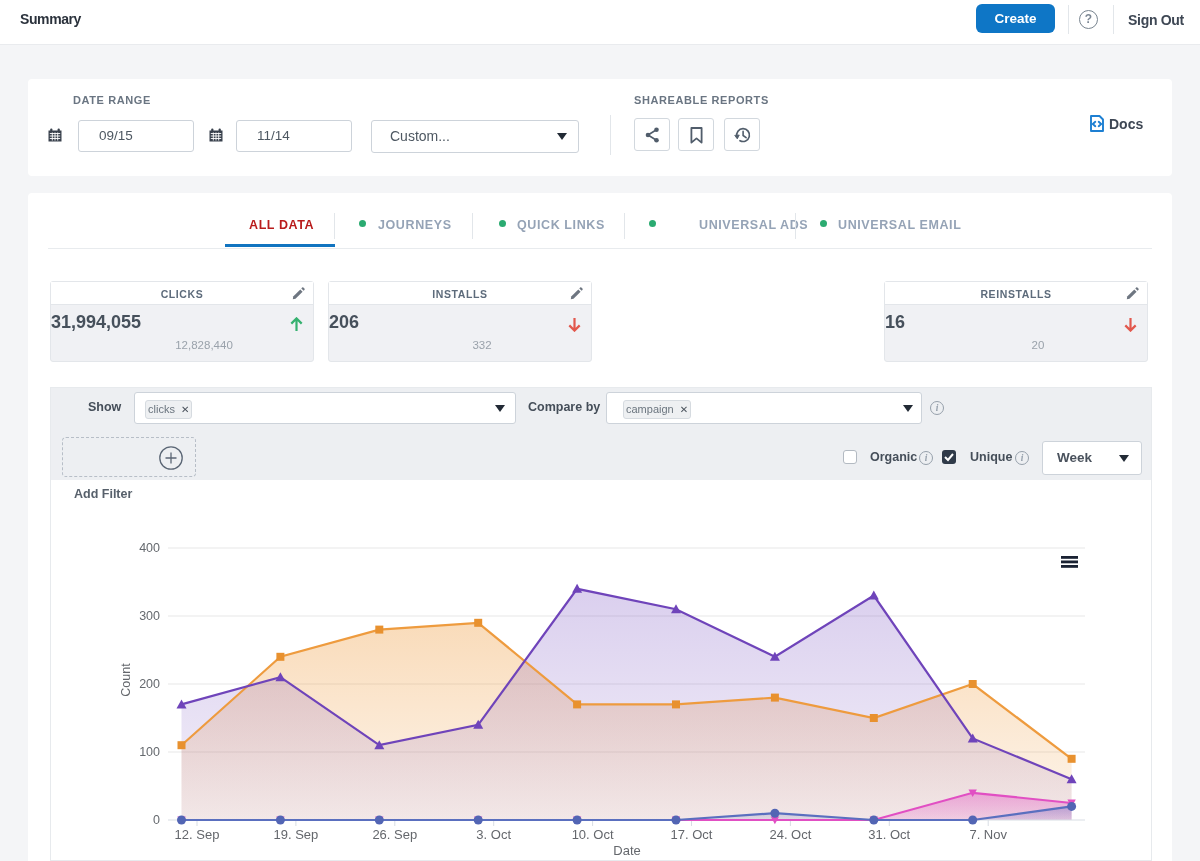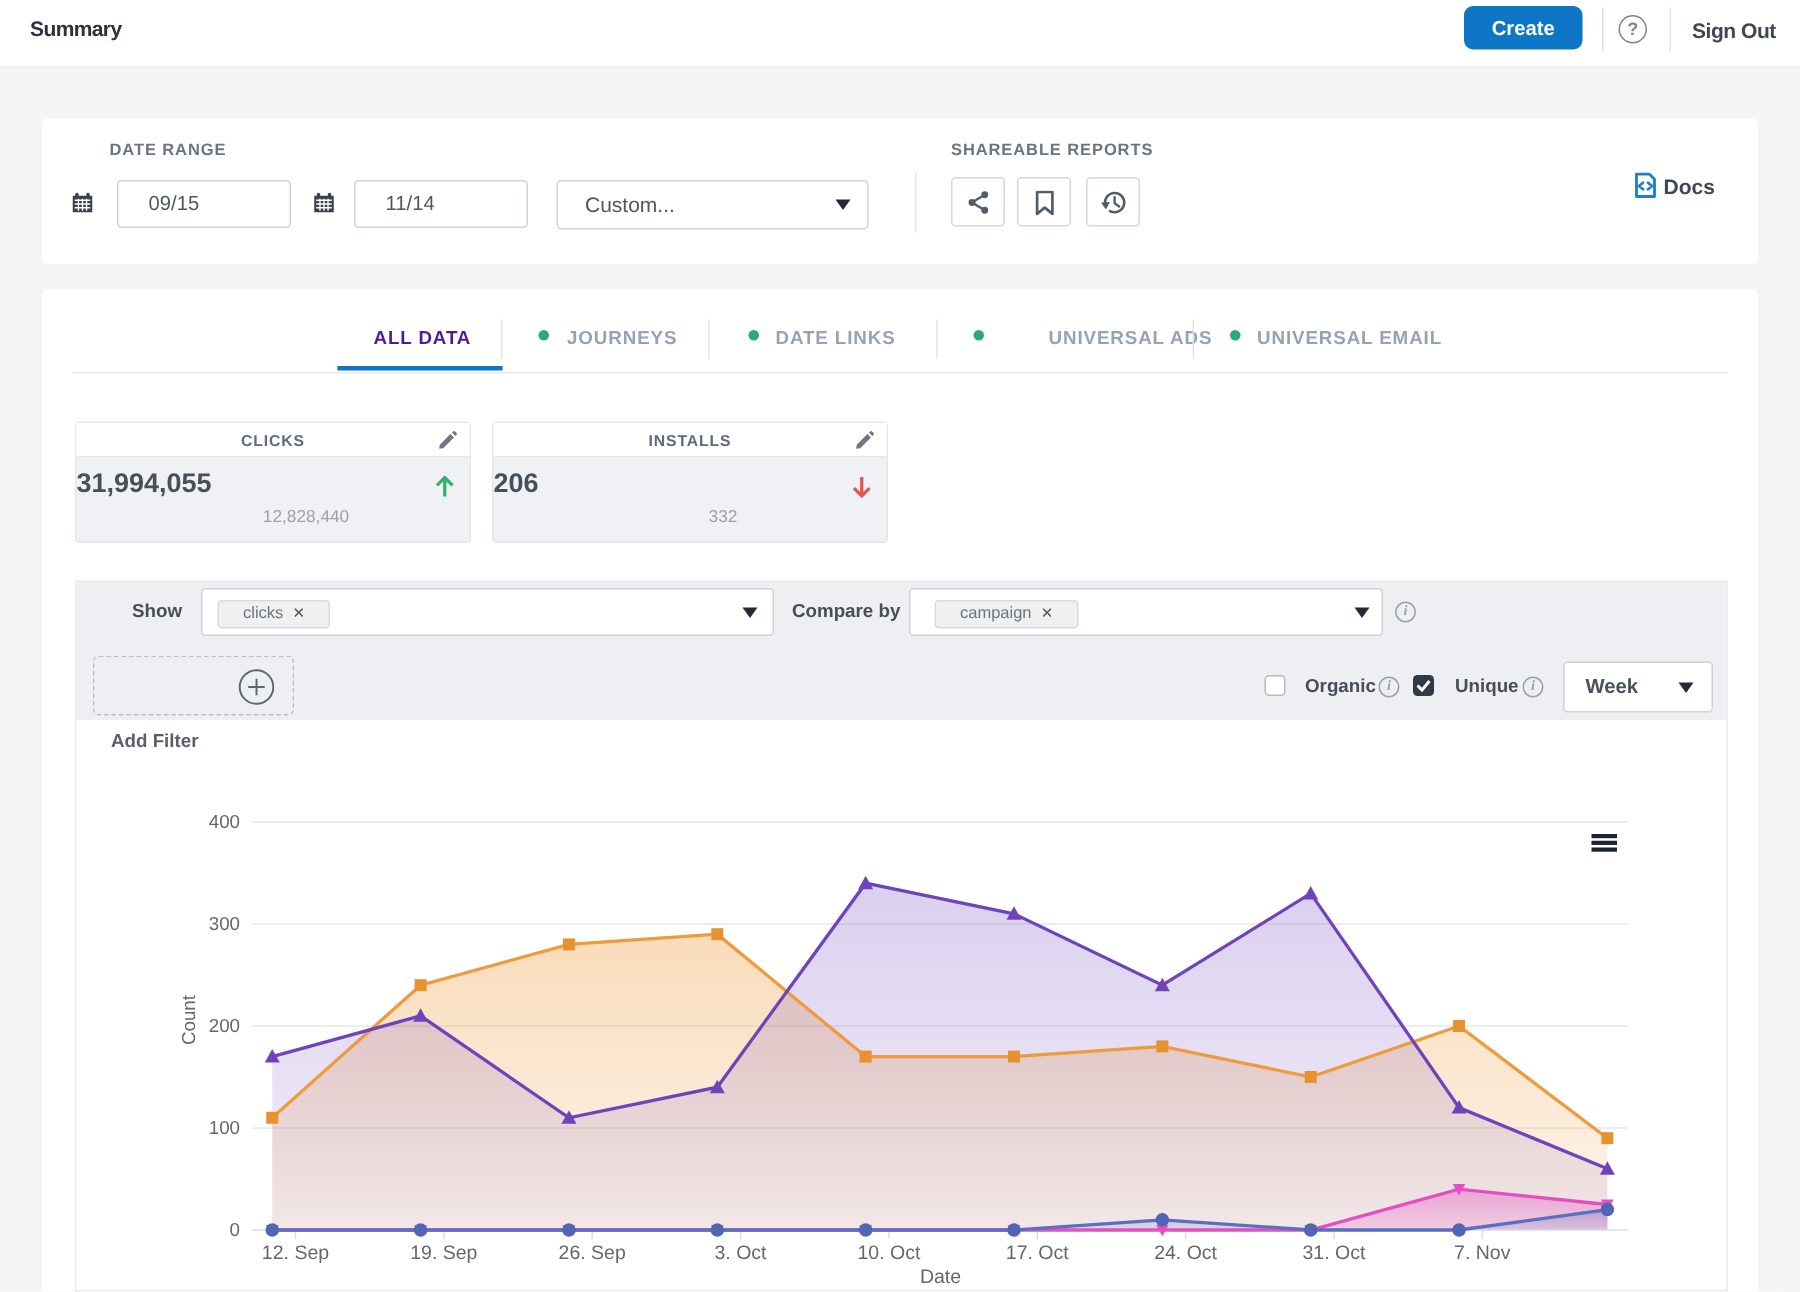--- a/index.html
+++ b/index.html
@@ -10,21 +10,21 @@
 .inp{position:absolute;background:#fff;border:1px solid #cdd3da;border-radius:3px;font-size:13.5px;color:#4e5862;}
 .sep{position:absolute;width:1px;background:#e2e6ea;}
 .caret{position:absolute;width:0;height:0;border-left:5.5px solid transparent;border-right:5.5px solid transparent;border-top:7px solid #222a35;}
 .tab{position:absolute;font-size:12.5px;font-weight:bold;letter-spacing:0.6px;color:#95a3b6;white-space:nowrap;}
 .dot{position:absolute;width:7px;height:7px;border-radius:50%;background:#2bab71;}
 .scard{position:absolute;width:264px;height:81px;border:1px solid #e3e6ea;border-radius:3px;background:#f0f1f4;}
 .shead{position:absolute;left:0;top:0;right:0;height:23px;background:#fff;border-bottom:1px solid #e3e6ea;}
 .stitle{position:absolute;top:6px;left:0;right:0;text-align:center;font-size:10.5px;font-weight:bold;color:#5d6b7b;letter-spacing:0.6px;}
 .snum{position:absolute;top:30px;left:0;right:0;text-align:left;font-size:18px;font-weight:bold;color:#46505b;}
 .ssub{position:absolute;top:57px;left:0;right:0;text-align:center;font-size:11.5px;color:#9aa2ab;padding-left:44px;}
-.chip{position:absolute;top:7px;height:19px;background:#eef0f2;border:1px solid #d6dbe0;border-radius:3px;font-size:11px;color:#6b757f;line-height:17px;padding:0 16px;}
+.chip{position:absolute;top:7px;height:19px;background:#eef0f2;border:1px solid #d6dbe0;border-radius:3px;font-size:11px;color:#6b757f;line-height:17px;padding:0 2px;}
 .blab{font-weight:bold;font-size:12.5px;color:#454e59;position:absolute;white-space:nowrap;}
 .info{position:absolute;width:14px;height:14px;border:1.3px solid #96a0ab;border-radius:50%;color:#96a0ab;font-size:9.5px;font-weight:bold;text-align:center;line-height:12px;font-family:"Liberation Serif",serif;font-style:italic;}
 </style></head>
 <body>
 
 <div class="hdr">
 <div class="abs" style="left:20px;top:11px;font-size:14px;letter-spacing:-0.4px;font-weight:bold;color:#2b323c;">Summary</div>
 <div class="abs" style="left:976px;top:4px;width:79px;height:29px;background:#0e76c6;border-radius:6px;color:#fff;font-size:13.5px;font-weight:bold;text-align:center;line-height:29px;">Create</div>
 <div class="sep" style="left:1068px;top:5px;height:29px;"></div>
 <div class="abs" style="left:1079px;top:10px;width:19px;height:19px;border:1.8px solid #78848f;border-radius:50%;color:#7c8794;font-size:12px;font-weight:bold;text-align:center;line-height:16px;">?</div>
@@ -73,28 +73,28 @@
       </svg>
     </div>
 <svg width="16" height="17" viewBox="0 0 16 17" class="abs" style="left:1061px;top:36px;">
 <path d="M2 1 h8.5 l3.5 3.5 v11.5 h-12 z" fill="none" stroke="#1d7fd2" stroke-width="1.9" stroke-linejoin="round"></path>
 <path d="M6.3 6.8 L3.8 9 L6.3 11.2 M9.7 6.8 L12.2 9 L9.7 11.2" fill="none" stroke="#1d7fd2" stroke-width="1.9" stroke-linecap="round" stroke-linejoin="round"></path>
 </svg>
 <div class="abs" style="left:1081px;top:37px;font-size:14px;font-weight:bold;color:#3e4754;">Docs</div>
 </div>
 <div class="card" style="left:28px;top:193px;width:1144px;height:668px;border-radius:4px 4px 0 0;">
 <div class="abs" style="left:20px;top:0;width:1104px;height:56px;border-bottom:1px solid #e8ebee;"></div>
-<div class="tab" style="left:221px;top:25px;color:#4c1d95;">ALL DATA</div>
+<div class="tab" style="left:221px;top:25px;color:#b91c1c;">ALL DATA</div>
 <div class="abs" style="left:197px;top:51px;width:110px;height:3px;background:#1174c0;"></div>
 <div class="sep" style="left:306px;top:20px;height:26px;"></div>
 <div class="dot" style="left:331px;top:27px;"></div>
     <div class="tab" style="left:350px;top:25px;">JOURNEYS</div>
 <div class="sep" style="left:444px;top:20px;height:26px;"></div>
 <div class="dot" style="left:471px;top:27px;"></div>
-    <div class="tab" style="left:489px;top:25px;">DATE LINKS</div>
+    <div class="tab" style="left:489px;top:25px;">QUICK LINKS</div>
 <div class="sep" style="left:596px;top:20px;height:26px;"></div>
 <div class="dot" style="left:621px;top:27px;"></div>
     <div class="tab" style="left:639px;top:25px;margin-left:32px;">UNIVERSAL ADS</div>
 <div class="sep" style="left:767px;top:20px;height:26px;"></div>
 <div class="dot" style="left:792px;top:27px;"></div>
     <div class="tab" style="left:810px;top:25px;">UNIVERSAL EMAIL</div>
 <div class="scard" style="left:22px;top:88px;">
 <div class="shead">
         <div class="stitle">CLICKS</div>
         <svg width="14" height="14" viewBox="0 0 14 14" style="position:absolute;right:8px;top:5px;">
@@ -111,20 +111,34 @@
 <div class="scard" style="left:300px;top:88px;">
 <div class="shead">
         <div class="stitle">INSTALLS</div>
         <svg width="14" height="14" viewBox="0 0 14 14" style="position:absolute;right:8px;top:5px;">
 <path d="M2.2 9.5 L9.3 2.4 L11.6 4.7 L4.5 11.8 L1.8 12.2 z" fill="#6e7681"></path>
 <path d="M10.3 1.4 l2.3 2.3 l0.8 -0.8 a0.9 0.9 0 0 0 0 -1.3 l-1 -1 a0.9 0.9 0 0 0 -1.3 0 z" fill="#6e7681"></path>
 </svg>
       </div>
 <div class="snum">206</div>
       <div class="ssub">332</div>
+      <svg width="13" height="15" viewBox="0 0 13 15" style="position:absolute;right:10px;top:35px;">
+<path d="M6.5 1 V13.2 M1.3 8.4 L6.5 13.6 L11.7 8.4" fill="none" stroke="#e2584d" stroke-width="2.2"></path>
+      </svg>
+    </div>
+<div class="scard" style="left:856px;top:88px;">
+<div class="shead">
+        <div class="stitle">REINSTALLS</div>
+        <svg width="14" height="14" viewBox="0 0 14 14" style="position:absolute;right:8px;top:5px;">
+<path d="M2.2 9.5 L9.3 2.4 L11.6 4.7 L4.5 11.8 L1.8 12.2 z" fill="#6e7681"></path>
+<path d="M10.3 1.4 l2.3 2.3 l0.8 -0.8 a0.9 0.9 0 0 0 0 -1.3 l-1 -1 a0.9 0.9 0 0 0 -1.3 0 z" fill="#6e7681"></path>
+</svg>
+      </div>
+<div class="snum">16</div>
+      <div class="ssub">20</div>
       <svg width="13" height="15" viewBox="0 0 13 15" style="position:absolute;right:10px;top:35px;">
 <path d="M6.5 1 V13.2 M1.3 8.4 L6.5 13.6 L11.7 8.4" fill="none" stroke="#e2584d" stroke-width="2.2"></path>
       </svg>
     </div>
 <div class="abs" style="left:22px;top:194px;width:1102px;height:474px;border:1px solid #e7eaed;background:#fff;">
 <div class="abs" style="left:0;top:0;width:1100px;height:92px;background:#edeff2;">
 <div class="blab" style="left:37px;top:12px;">Show</div>
 <div class="inp" style="left:83px;top:4px;width:382px;height:32px;">
           <div class="chip" style="left:10px;">clicks&nbsp;&nbsp;<span style="color:#4a525c;font-size:10px;">✕</span></div>
         </div>

